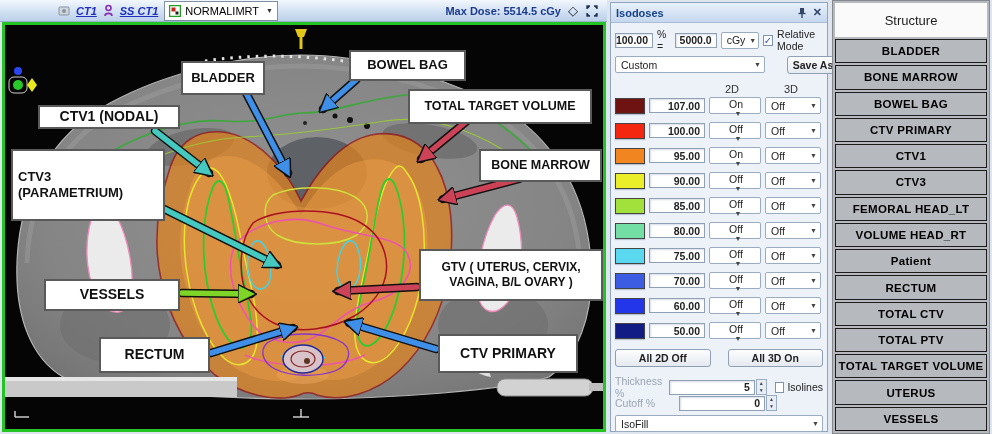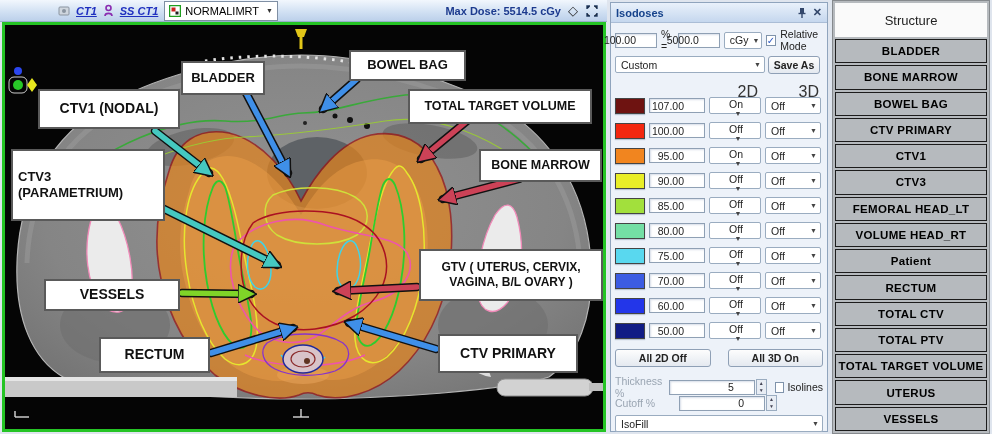--- a/index.html
+++ b/index.html
@@ -29,32 +29,32 @@
   .ipanel{position:absolute;left:610px;top:2px;width:218px;height:430px;
     background:#edf2f9;border:1px solid #8fa4bd;box-sizing:border-box;font-size:10.5px;color:#222;}
   .ititle{position:absolute;left:0;top:0;right:0;height:20px;
     background:linear-gradient(#e9f1fb,#c5d7ee);border-bottom:1px solid #aabdd6;
     display:flex;align-items:center;padding:0 5px;box-sizing:border-box;
     color:#15428b;font-weight:bold;font-size:11px;}
   .ititle .ticons{margin-left:auto;display:flex;gap:6px;align-items:center;color:#33476b;}
   .icontent{position:absolute;left:0;top:20px;right:0;bottom:0;}
   .fld{background:#fff;border:1px solid #8fa0b4;box-shadow:inset 1px 1px 2px #d7dee8;
     display:inline-flex;align-items:center;justify-content:flex-end;
-    padding:0 20px;height:15px;box-sizing:border-box;}
+    padding:0 4px;height:15px;box-sizing:border-box;font-weight:bold;}
   .combo{background:#fff;border:1px solid #9aacc0;border-radius:2px;display:inline-flex;
     align-items:center;height:17px;padding:0 3px 0 5px;box-sizing:border-box;justify-content:space-between;}
   .combo .arr{font-size:7px;color:#444;margin-left:4px;}
   .cb{width:11px;height:11px;background:#fff;border:1px solid #7f93ab;display:inline-flex;
     align-items:center;justify-content:center;font-size:10px;color:#2b58c4;box-sizing:border-box;}
   .btn{background:linear-gradient(#fdfdfd,#e4e9f0);border:1px solid #8fa0b6;border-radius:3px;
     display:inline-flex;align-items:center;justify-content:center;height:18px;
     font-size:10.5px;font-weight:bold;color:#222;box-sizing:border-box;}
   .row1{position:absolute;left:4px;top:5px;display:flex;align-items:center;gap:4px;}
-  .row2{position:absolute;left:4px;top:33px;display:flex;gap:3px;}
-  .colhdr{position:absolute;top:60px;font-size:16px;color:#333;text-align:right;}
+  .row2{position:absolute;left:4px;top:33px;display:flex;gap:22px;}
+  .colhdr{position:absolute;top:60px;font-size:11px;color:#333;text-align:center;}
   .irows{position:absolute;left:4px;top:74px;right:4px;}
   .irow{display:flex;align-items:center;gap:4px;height:17px;margin-bottom:8px;}
   .swatch{width:30px;height:16px;border:1px solid #444;box-shadow:0 1px 1px #b9c4d2;box-sizing:border-box;}
   .ival{width:56px;font-size:10.5px;}
   .c2d{width:52px;font-size:10.5px;flex-direction:column;}
   .c3d{width:56px;font-size:10.5px;}
   .btnrow{position:absolute;left:4px;right:4px;top:326px;display:flex;gap:17px;}
   .btnrow .btn{flex:1;}
   .spinfld{display:inline-flex;align-items:center;}
   .spin{display:inline-flex;flex-direction:column;border:1px solid #9aacc0;margin-left:1px;}
@@ -244,21 +244,21 @@
       <line x1="177" y1="268" x2="246" y2="269" stroke="#7fd428" stroke-width="5.5" marker-end="url(#mGreen)"></line>
       <line x1="206" y1="328" x2="288" y2="303" stroke="#111" stroke-width="8.5"></line>
       <line x1="206" y1="328" x2="288" y2="303" stroke="#3f8fe8" stroke-width="5.5" marker-end="url(#mBlue)"></line>
       <line x1="431" y1="324" x2="344" y2="298" stroke="#111" stroke-width="8.5"></line>
       <line x1="431" y1="324" x2="344" y2="298" stroke="#3f8fe8" stroke-width="5.5" marker-end="url(#mBlue)"></line>
     </g>
   </svg>
 
   <div class="ann" style="left:176px;top:36px;width:84px;height:34px;font-size:13px;">BLADDER</div>
   <div class="ann" style="left:344px;top:25px;width:117px;height:31px;font-size:13px;">BOWEL BAG</div>
-  <div class="ann" style="left:33px;top:64px;width:142px;height:40px;font-size:14px;">CTV1 (NODAL)</div>
+  <div class="ann" style="left:33px;top:80px;width:142px;height:24px;font-size:14px;">CTV1 (NODAL)</div>
   <div class="ann" style="left:6px;top:124px;width:154px;height:72px;font-size:13px;justify-content:flex-start;text-align:left;">CTV3 (PARAMETRIUM)</div>
   <div class="ann" style="left:403px;top:64px;width:184px;height:35px;font-size:12.5px;">TOTAL TARGET VOLUME</div>
   <div class="ann" style="left:474px;top:124px;width:123px;height:33px;font-size:12.5px;">BONE MARROW</div>
   <div class="ann" style="left:414px;top:224px;width:184px;height:52px;font-size:12px;">GTV ( UTERUS, CERVIX, VAGINA, B/L OVARY )</div>
   <div class="ann" style="left:39px;top:254px;width:136px;height:32px;font-size:14px;">VESSELS</div>
   <div class="ann" style="left:94px;top:312px;width:111px;height:36px;font-size:14px;">RECTUM</div>
   <div class="ann" style="left:433px;top:309px;width:140px;height:39px;font-size:14px;">CTV PRIMARY</div>
 </div>
 
 <div class="ipanel">

